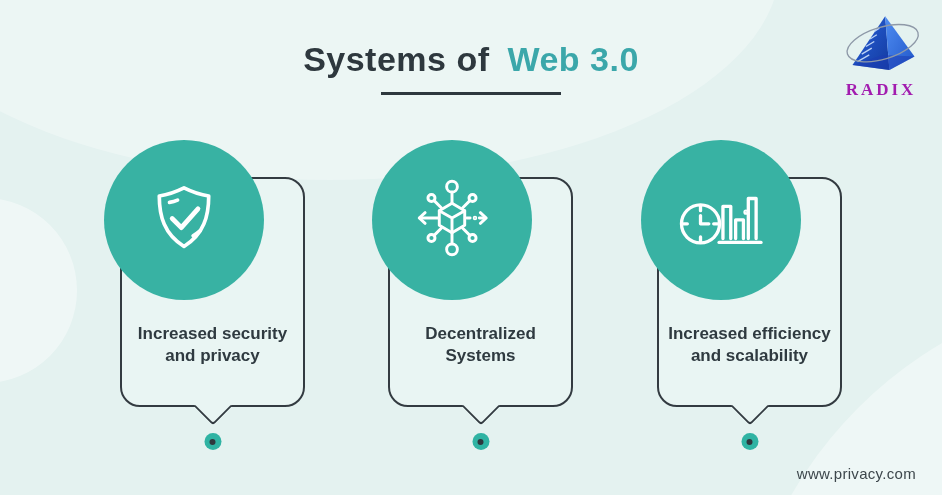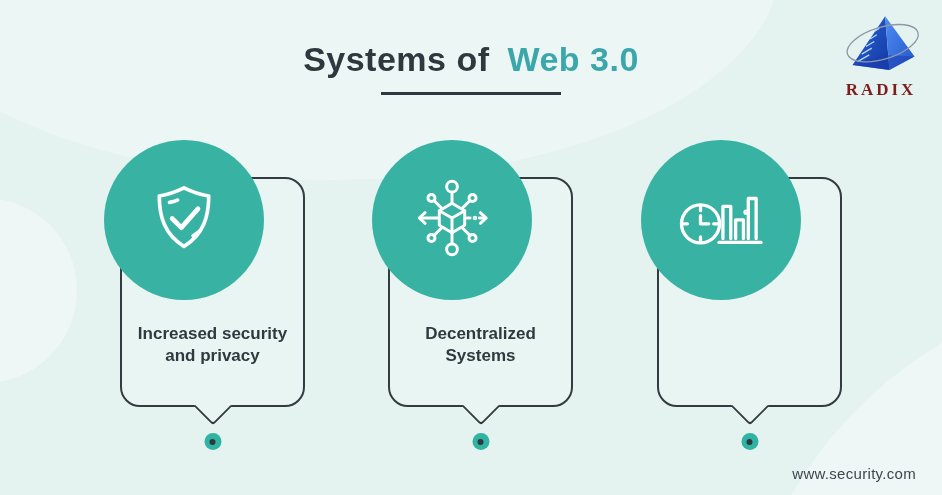--- a/index.html
+++ b/index.html
@@ -25,21 +25,21 @@
   .header { position: absolute; top: 40px; left: 0; width: 100%; text-align: center; z-index: 3; }
   .title { font-size: 34px; font-weight: bold; letter-spacing: 0.5px; color: #2e383e; }
   .title .hl { color: #3ba7aa; margin-left: 8px; }
   .title-underline { width: 180px; height: 3px; background: #2e383e; margin: 13px auto 0; }
 
   
   .logo { position: absolute; top: 13px; right: 13px; width: 96px; text-align: center; z-index: 3; }
   .logo-brand {
     font-family: "Liberation Serif", serif;
     font-weight: bold; font-size: 17px; letter-spacing: 3px;
-    color: #7f1d1d; margin-top: 1px;
+    color: #a21caf; margin-top: 1px;
   }
 
   
   .card { position: absolute; top: 177px; width: 185px; height: 230px; z-index: 2; }
   .card-1 { left: 120px; }
   .card-2 { left: 388px; }
   .card-3 { left: 657px; }
 
   .bubble {
     position: absolute; left: 0; top: 0; right: 0; bottom: 0;
@@ -206,18 +206,19 @@
 
           <path d="M50 62 L50 29 L58 29 L58 62"></path>
           <path d="M63 62 L63 43 L71 43 L71 62"></path>
           <path d="M76 62 L76 21 L84 21 L84 62"></path>
           <circle cx="73.5" cy="35" r="0.9" fill="#ffffff"></circle>
           <line x1="46" y1="66" x2="89" y2="66"></line>
         </svg>
       </span>
     </div>
     <div class="bubble"></div>
+    <div class="card-label">Increased efficiency and scalability</div>
     <div class="dot"></div>
   </div>
 
-  <div class="footer">www.security.com</div>
+  <div class="footer">www.privacy.com</div>
 
 </div>
 
 </body></html>

